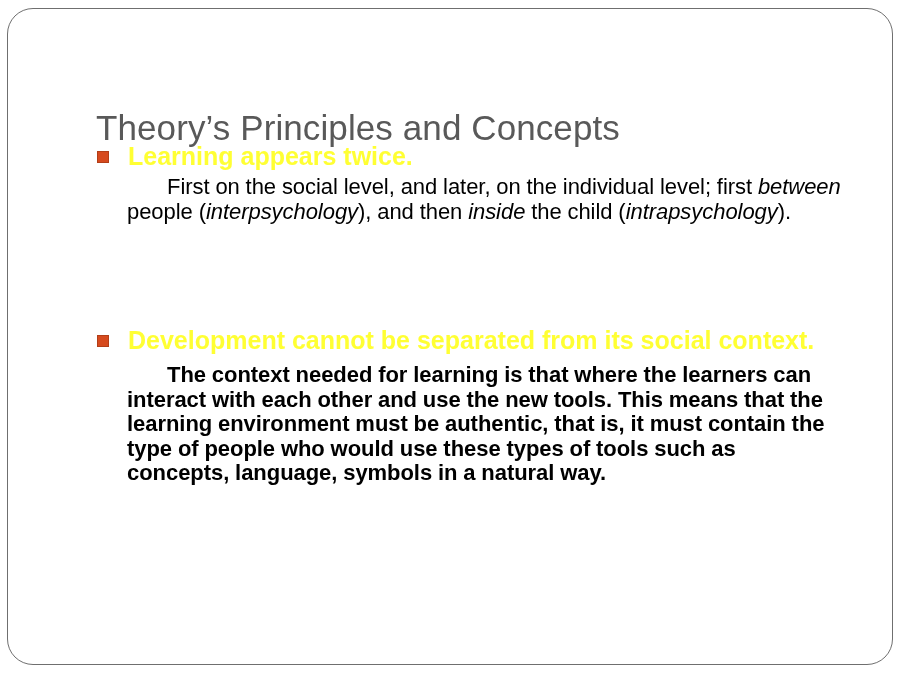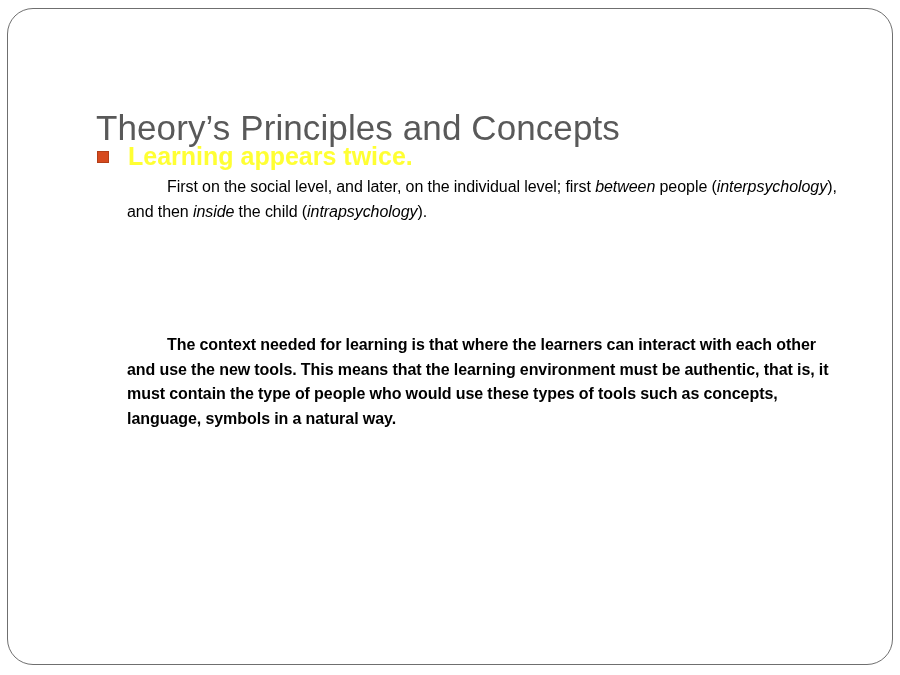--- a/index.html
+++ b/index.html
@@ -88,21 +88,21 @@
     color: #FFFF33;
     font-weight: bold;
     letter-spacing: 0px;
   }
   #bullet-heading-2 { width: 700px; }
 
   .bullet-para {
     margin-top: 4px;
     padding-left: 31px;
     width: 716px;
-    font-size: 16px;
+    font-size: 22px;
     line-height: 24.5px;
     color: #000000;
     text-indent: 40px;
     letter-spacing: -0.05px;
     word-spacing: -0.2px;
   }
   #bullet-para-2 {
     margin-top: 8px;
     width: 710px;
     font-weight: bold;
@@ -124,17 +124,21 @@
 
     <div class="bullet-block" id="bullet-block-1">
       <div class="bullet-row">
         <span class="bullet-marker" style="background: rgb(214, 74, 30);"></span>
         <div class="bullet-heading" id="bullet-heading-1" style="color: rgb(255, 255, 51);">Learning appears twice.</div>
       </div>
       <div class="bullet-para" id="bullet-para-1" style="color: rgb(0, 0, 0);"><span>First on the social level, and later, on the individual level; first </span><em>between</em><span> people (</span><em>interpsychology</em><span>), and then </span><em>inside</em><span> the child (</span><em>intrapsychology</em><span>).</span></div>
     </div>
 
     <div class="bullet-block" id="bullet-block-2">
+      <div class="bullet-row">
+        <span class="bullet-marker" style="background: rgb(214, 74, 30);"></span>
+        <div class="bullet-heading" id="bullet-heading-2" style="color: rgb(255, 255, 51);">Development cannot be separated from its social context.</div>
+      </div>
       <div class="bullet-para" id="bullet-para-2" style="color: rgb(0, 0, 0);"><span>The context needed for learning is that where the learners can interact with each other and use the new tools. This means that the learning environment must be authentic, that is, it must contain the type of people who would use these types of tools such as concepts, language, symbols in a natural way.</span></div>
     </div>
 
   </div>
 </div>
 
 </body></html>

